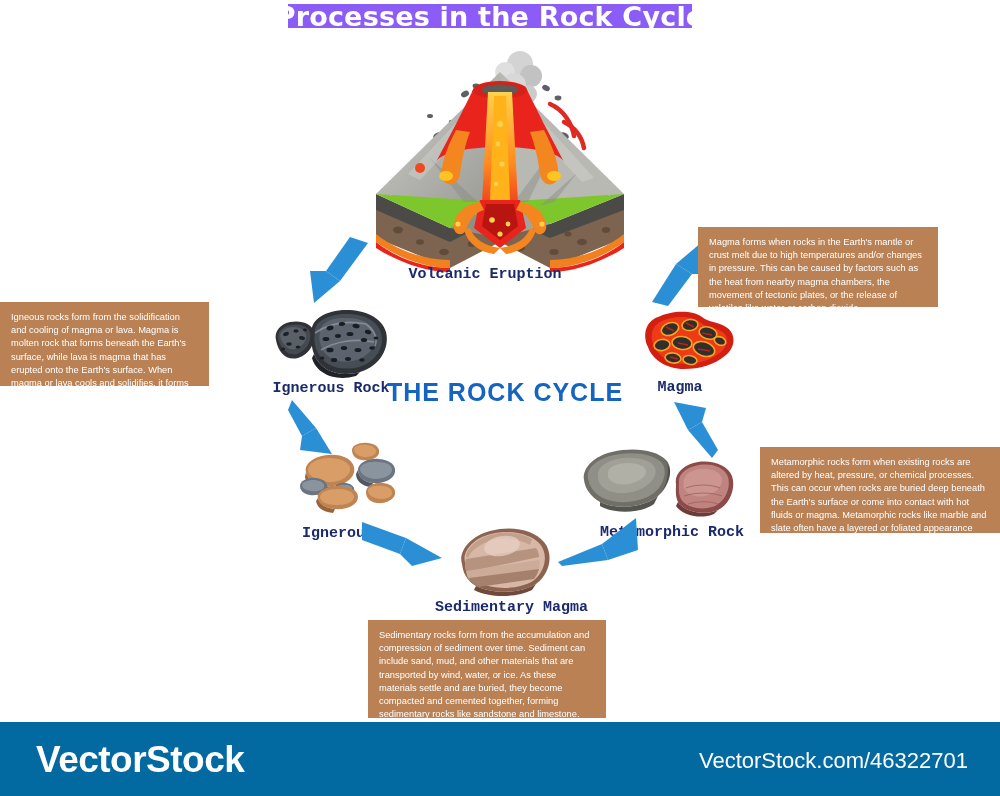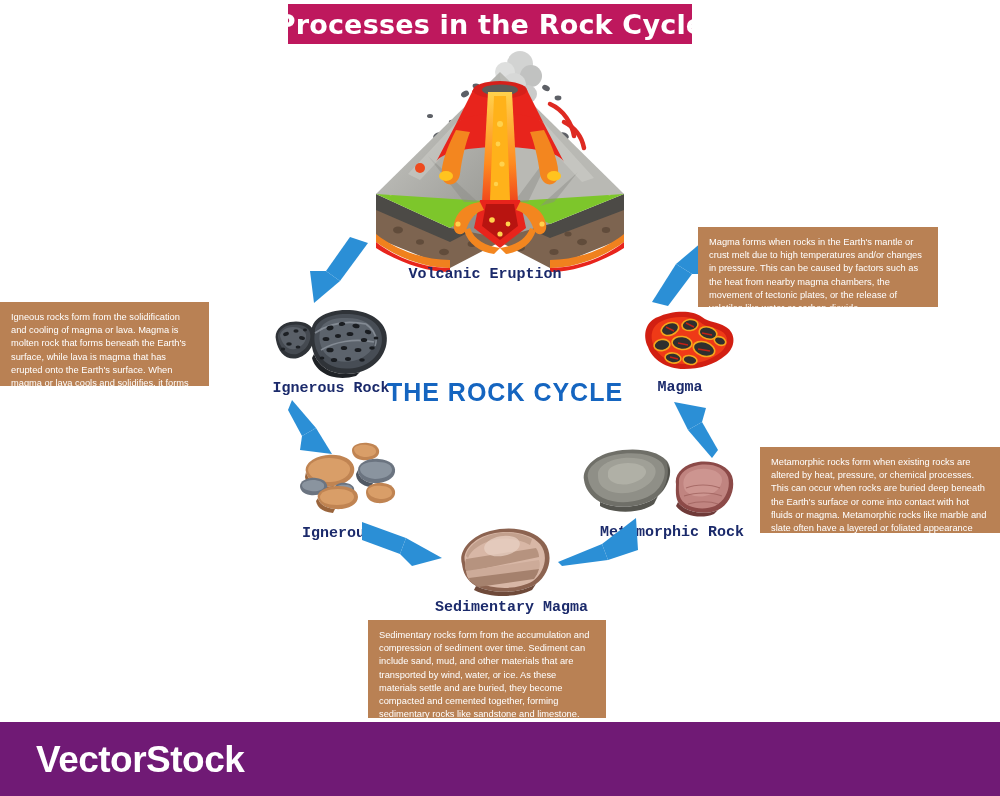--- a/index.html
+++ b/index.html
@@ -6,22 +6,22 @@
   html,body{margin:0;padding:0;}
   body{
     width:1000px;height:796px;background:#ffffff;
     font-family:"Liberation Sans", sans-serif;
     overflow:hidden;position:relative;
   }
   #stage{position:absolute;left:0;top:0;width:1000px;height:796px;}
 
   
   .title-bar{
-    position:absolute;left:288px;top:4px;width:404px;height:40px;
-    background:#be185d;display:flex;align-items:center;justify-content:center;
+    position:absolute;left:288px;top:4px;width:404px;height:24px;
+    background:#8b5cf6;display:flex;align-items:center;justify-content:center;
   }
   .title-bar .t{
     color:#ffffff;font-size:27px;font-weight:bold;letter-spacing:.2px;
     font-family:"DejaVu Sans", sans-serif;white-space:nowrap;
   }
 
   
   .center-heading{
     position:absolute;left:370px;top:378px;width:270px;text-align:center;
     color:#1565c0;font-size:25px;font-weight:bold;letter-spacing:1px;
@@ -37,21 +37,21 @@
   
   .info-box{
     position:absolute;background:#b98154;color:#ffffff;
     font-size:9.3px;line-height:1.42;padding:9px 11px;
     box-sizing:border-box;overflow:hidden;
     font-family:"Liberation Sans", sans-serif;
   }
 
   
   .footer{
-    position:absolute;left:0;top:722px;width:1000px;height:74px;background:#701a75;
+    position:absolute;left:0;top:722px;width:1000px;height:74px;background:#0369a1;
   }
   .footer .brand{
     position:absolute;left:36px;top:17px;color:#ffffff;font-size:37px;
     font-weight:bold;font-family:"Liberation Sans", sans-serif;letter-spacing:-.5px;
   }
   .footer .url{
     position:absolute;right:32px;top:26px;color:#ffffff;font-size:22px;
     font-family:"Liberation Sans", sans-serif;
   }
 
@@ -403,15 +403,16 @@
   <div class="info-box" style="left:0px;top:302px;width:209px;height:84px;">Igneous rocks form from the solidification and cooling of magma or lava. Magma is molten rock that forms beneath the Earth's surface, while lava is magma that has erupted onto the Earth's surface. When magma or lava cools and solidifies, it forms igneous rocks like granite and basalt.</div>
 
   <div class="info-box" style="left:698px;top:227px;width:240px;height:80px;">Magma forms when rocks in the Earth's mantle or crust melt due to high temperatures and/or changes in pressure. This can be caused by factors such as the heat from nearby magma chambers, the movement of tectonic plates, or the release of volatiles like water or carbon dioxide.</div>
 
   <div class="info-box" style="left:760px;top:447px;width:240px;height:86px;">Metamorphic rocks form when existing rocks are altered by heat, pressure, or chemical processes. This can occur when rocks are buried deep beneath the Earth's surface or come into contact with hot fluids or magma. Metamorphic rocks like marble and slate often have a layered or foliated appearance due to the</div>
 
   <div class="info-box" style="left:368px;top:620px;width:238px;height:98px;">Sedimentary rocks form from the accumulation and compression of sediment over time. Sediment can include sand, mud, and other materials that are transported by wind, water, or ice. As these materials settle and are buried, they become compacted and cemented together, forming sedimentary rocks like sandstone and limestone.</div>
 
   <div class="footer">
     <span class="brand">VectorStock</span>
+    <span class="url">VectorStock.com/46322701</span>
   </div>
 
 </div>
 
 </body></html>

